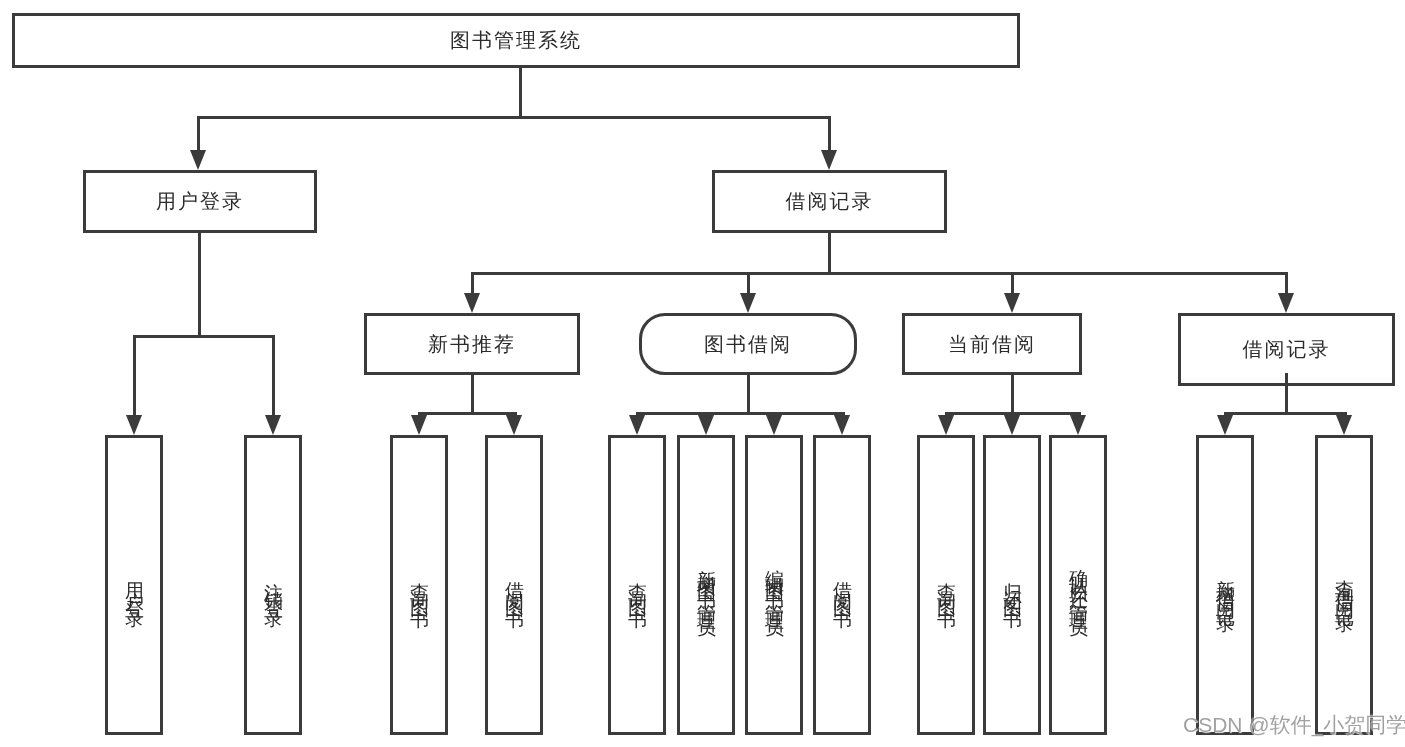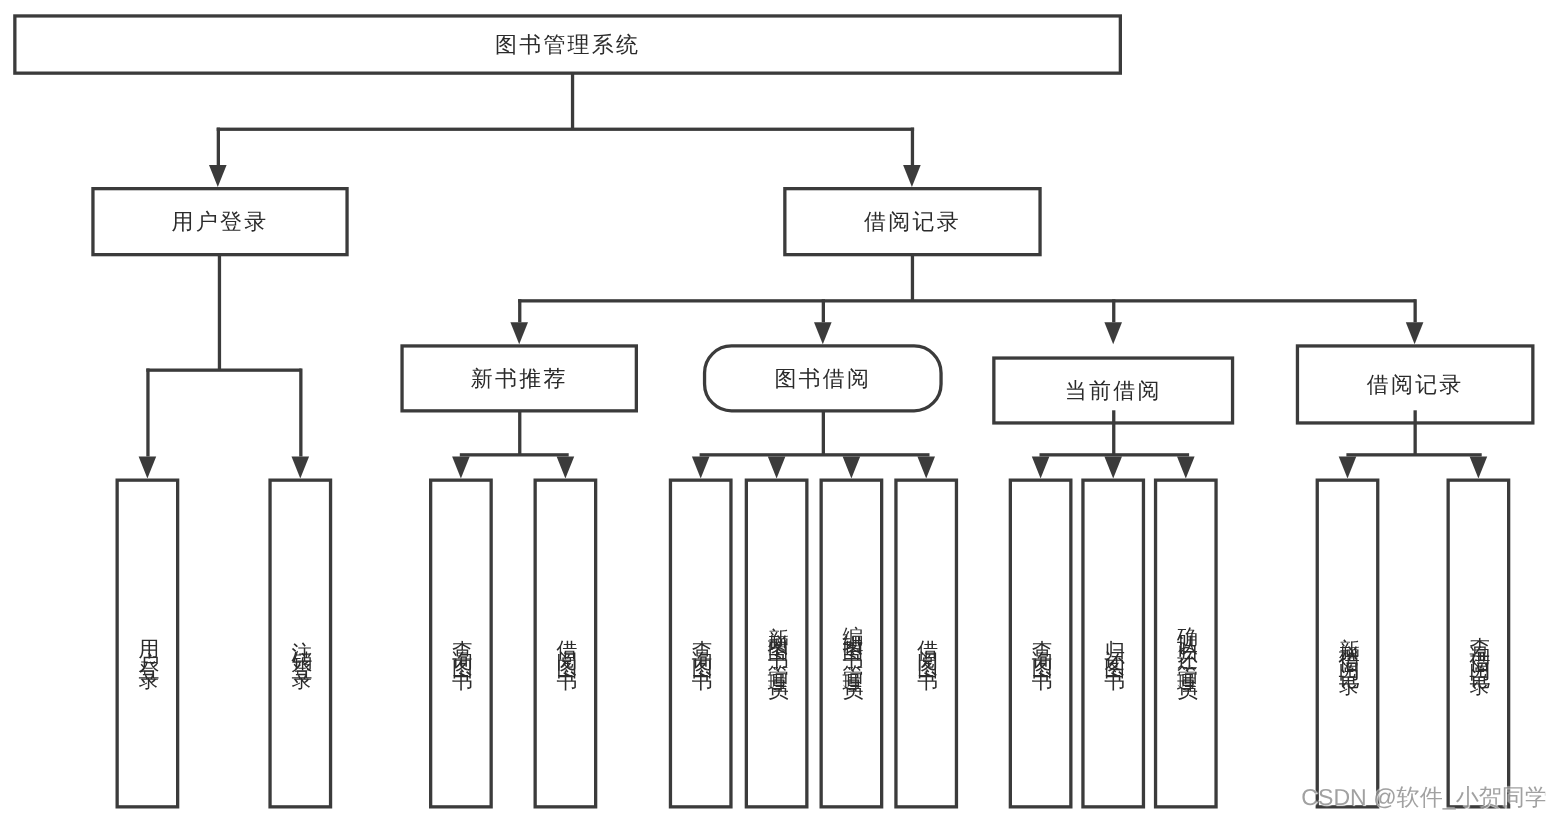--- a/index.html
+++ b/index.html
@@ -90,21 +90,21 @@
   <div class="arr" style="left:740px; top:293px;"></div>
   <div class="arr" style="left:1004px; top:293px;"></div>
   <div class="arr" style="left:1278px; top:293px;"></div>
 
   <div class="box" style="left:364px; top:313px; width:216px; height:62px;">
     <span class="h-label">新书推荐</span>
   </div>
   <div class="box" style="left:639px; top:313px; width:218px; height:62px;border-radius:26px;">
     <span class="h-label">图书借阅</span>
   </div>
-  <div class="box" style="left:902px; top:324px; width:220px; height:62px;">
+  <div class="box" style="left:902px; top:313px; width:180px; height:62px;">
     <span class="h-label">当前借阅</span>
   </div>
   <div class="box" style="left:1178px; top:313px; width:217px; height:73px;">
     <span class="h-label">借阅记录</span>
   </div>
 
   <div class="vline" style="left:471px; top:373px; height:41px;"></div>
   <div class="vline" style="left:747px; top:373px; height:41px;"></div>
   <div class="vline" style="left:1011px; top:373px; height:41px;"></div>
   <div class="vline" style="left:1285px; top:373px; height:41px;"></div>

